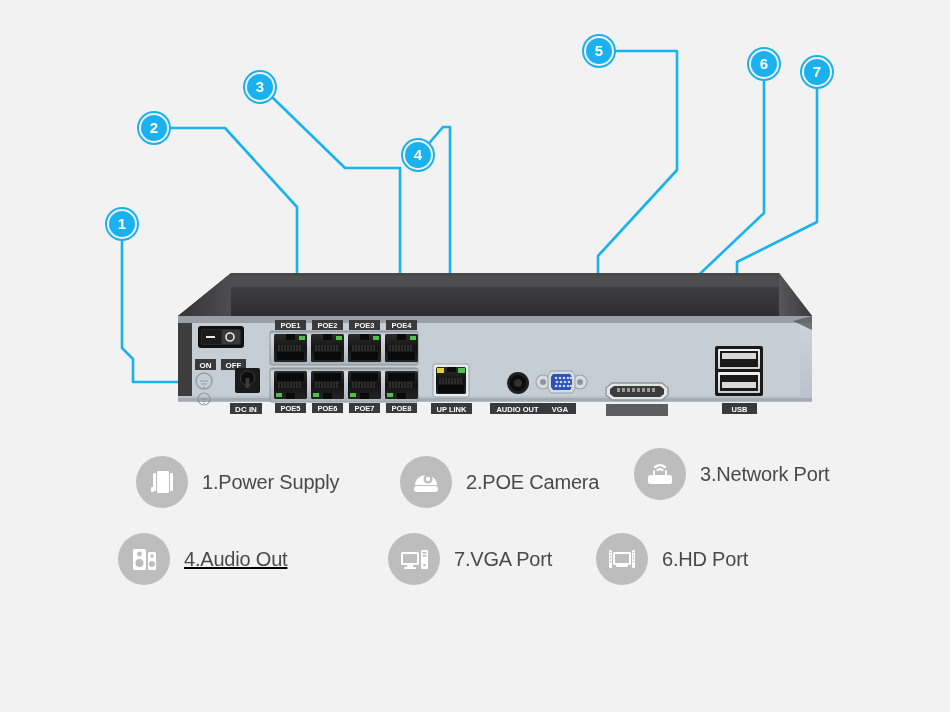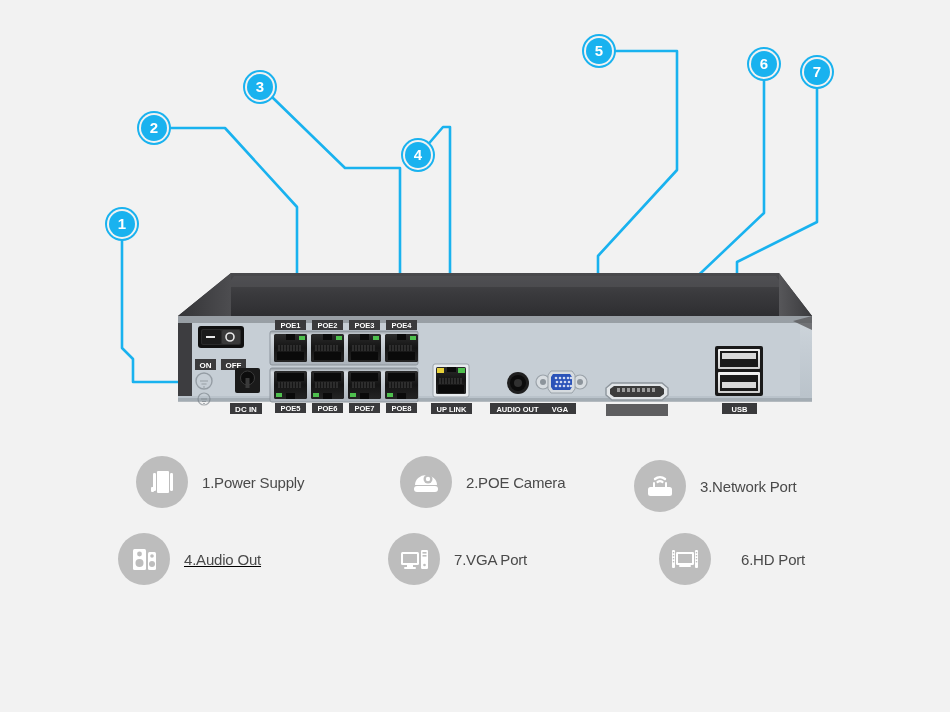--- a/index.html
+++ b/index.html
@@ -38,21 +38,21 @@
   #legend{position:absolute;left:0;top:440px;width:950px;height:230px;z-index:7;}
   .legend-item{position:absolute;display:flex;align-items:center;}
   .legend-icon{
     width:52px;height:52px;border-radius:50%;
     background:#bdbdbd;
     display:flex;align-items:center;justify-content:center;
     flex:0 0 auto;
   }
   .legend-label{
     margin-left:14px;
-    font-size:15px;
+    font-size:20px;
     color:#4a4a4a;
     font-family:"Liberation Sans", sans-serif;
     font-weight:normal;
     white-space:nowrap;
     letter-spacing:-0.2px;
     text-align:right;
   }
   
 </style>
 </head>
@@ -376,21 +376,21 @@
         <svg width="32" height="32" viewBox="0 0 32 32" fill="#ffffff">
           <path d="M5,19 a11,10 0 0 1 22,0 Z"></path>
           <circle cx="18" cy="13" r="4.5" fill="#bdbdbd"></circle>
           <circle cx="18" cy="13" r="2.2" fill="#ffffff"></circle>
           <rect x="4" y="20" width="24" height="6" rx="3"></rect>
         </svg>
       </div>
       <div class="legend-label">2.POE Camera</div>
     </div>
 
-    <div class="legend-item" style="left:634px;top:20px;">
+    <div class="legend-item" style="left:634px;top:8px;">
       <div class="legend-icon">
         <svg width="32" height="32" viewBox="0 0 32 32" fill="#ffffff">
           <rect x="4" y="17" width="24" height="9" rx="2.5"></rect>
           <rect x="7" y="20.5" width="3" height="2.4"></rect>
           <rect x="12" y="20.5" width="3" height="2.4"></rect>
           <rect x="17" y="20.5" width="3" height="2.4"></rect>
           <rect x="22" y="20.5" width="3" height="2.4"></rect>
           <rect x="9" y="12" width="2" height="6" rx="1"></rect>
           <rect x="21" y="12" width="2" height="6" rx="1"></rect>
           <path d="M11,9 a8,8 0 0 1 10,0" fill="none" stroke="#ffffff" stroke-width="2.4" stroke-linecap="round"></path>
@@ -423,21 +423,21 @@
           <rect x="6" y="24" width="12" height="2" rx="1" fill="#ffffff"></rect>
           <rect x="23" y="7" width="7" height="19" rx="1.2" fill="#ffffff"></rect>
           <rect x="24.5" y="9" width="4" height="1.6" fill="#bdbdbd"></rect>
           <rect x="24.5" y="12" width="4" height="1.6" fill="#bdbdbd"></rect>
           <circle cx="26.5" cy="22" r="1.3" fill="#bdbdbd"></circle>
         </svg>
       </div>
       <div class="legend-label">7.VGA Port</div>
     </div>
 
-    <div class="legend-item" style="left:659px;top:93px;gap:16px;">
+    <div class="legend-item" style="left:596px;top:93px;">
       <div class="legend-icon">
         <svg width="32" height="32" viewBox="0 0 32 32">
           <rect x="7" y="9" width="18" height="13" rx="1.2" fill="#ffffff"></rect>
           <rect x="9" y="11" width="14" height="9" fill="#bdbdbd"></rect>
           <rect x="10" y="22" width="12" height="2" rx="1" fill="#ffffff"></rect>
           <rect x="3" y="7" width="3" height="18" rx="1" fill="#ffffff"></rect>
           <rect x="26" y="7" width="3" height="18" rx="1" fill="#ffffff"></rect>
           <g fill="#bdbdbd">
             <rect x="3.8" y="9" width="1.4" height="1.4"></rect>
               <rect x="3.8" y="12" width="1.4" height="1.4"></rect>

